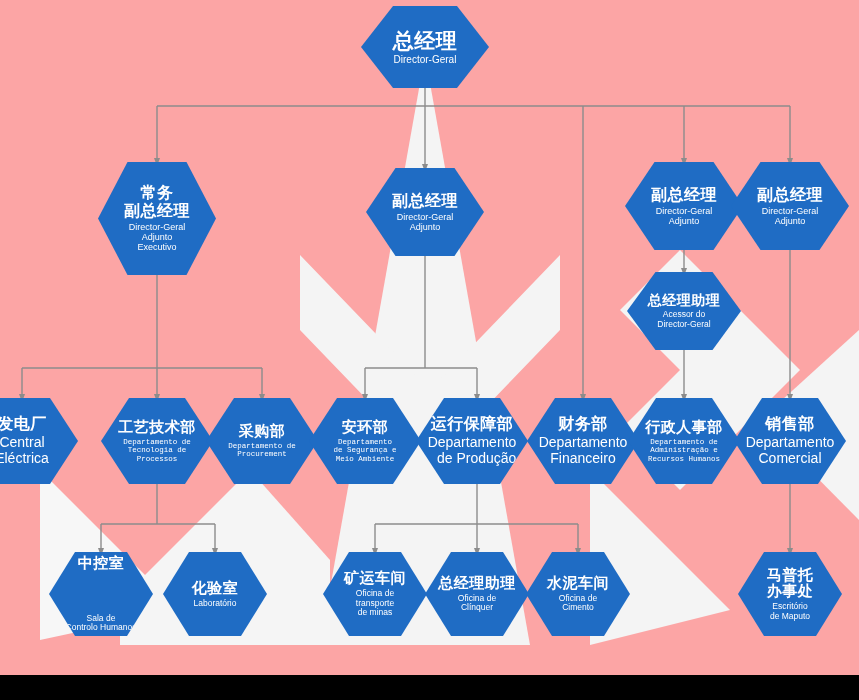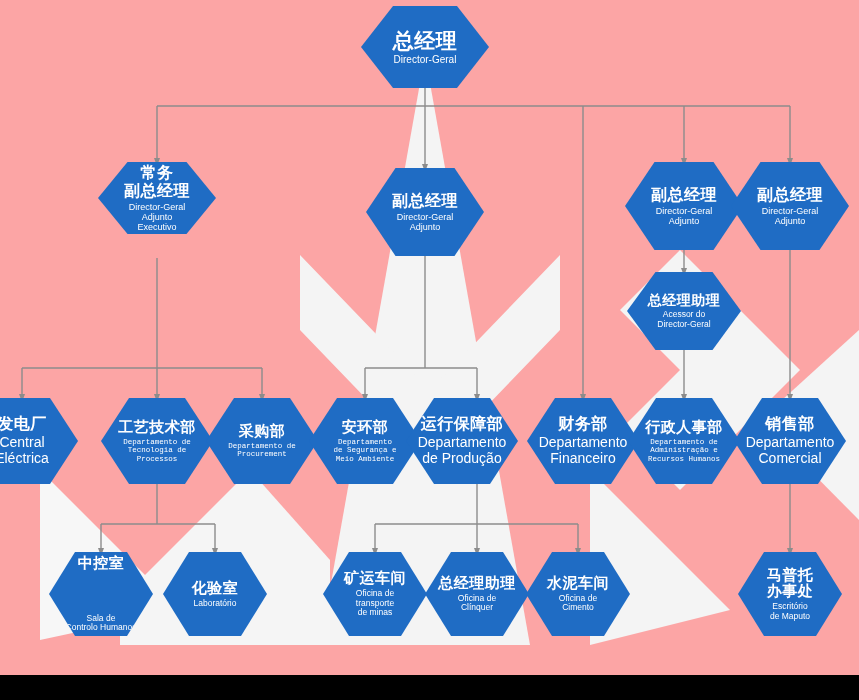--- a/index.html
+++ b/index.html
@@ -64,21 +64,21 @@
   .node .pt {
     white-space: pre-line;
     margin-top: 2px;
     font-weight: bold;
   }
   
   .n-root   { width: 128px; height: 82px; }
   .n-root .zh { font-size: 21px; }
   .n-root .pt { font-size: 10px; font-weight: normal; }
 
-  .n-l1     { width: 118px; height: 72px; }
+  .n-l1     { width: 118px; height: 113px; }
   .n-l1 .zh { font-size: 16px; }
   .n-l1 .pt { font-size: 9px; font-weight: normal; }
 
   .n-l1s    { width: 118px; height: 88px; }
   .n-l1s .zh{ font-size: 16px; }
   .n-l1s .pt{ font-size: 9px; font-weight: normal; }
 
   .n-asst   { width: 114px; height: 78px; }
   .n-asst .zh { font-size: 14px; }
   .n-asst .pt { font-size: 8.5px; font-weight: normal; }
@@ -216,21 +216,21 @@
 Procurement</span>
   </div>
 
   <div class="node n-dept-sm" style="left:309px; top:398px;">
     <span class="zh">安环部</span>
     <span class="pt">Departamento
 de Segurança e
 Meio Ambiente</span>
   </div>
 
-  <div class="node n-dept" style="left:406px; top:398px;">
+  <div class="node n-dept" style="left:416px; top:398px;text-align:right;">
     <span class="zh">运行保障部</span>
     <span class="pt">Departamento
 de Produção</span>
   </div>
 
   <div class="node n-dept" style="left:527px; top:398px;">
     <span class="zh">财务部</span>
     <span class="pt">Departamento
 Financeiro</span>
   </div>

